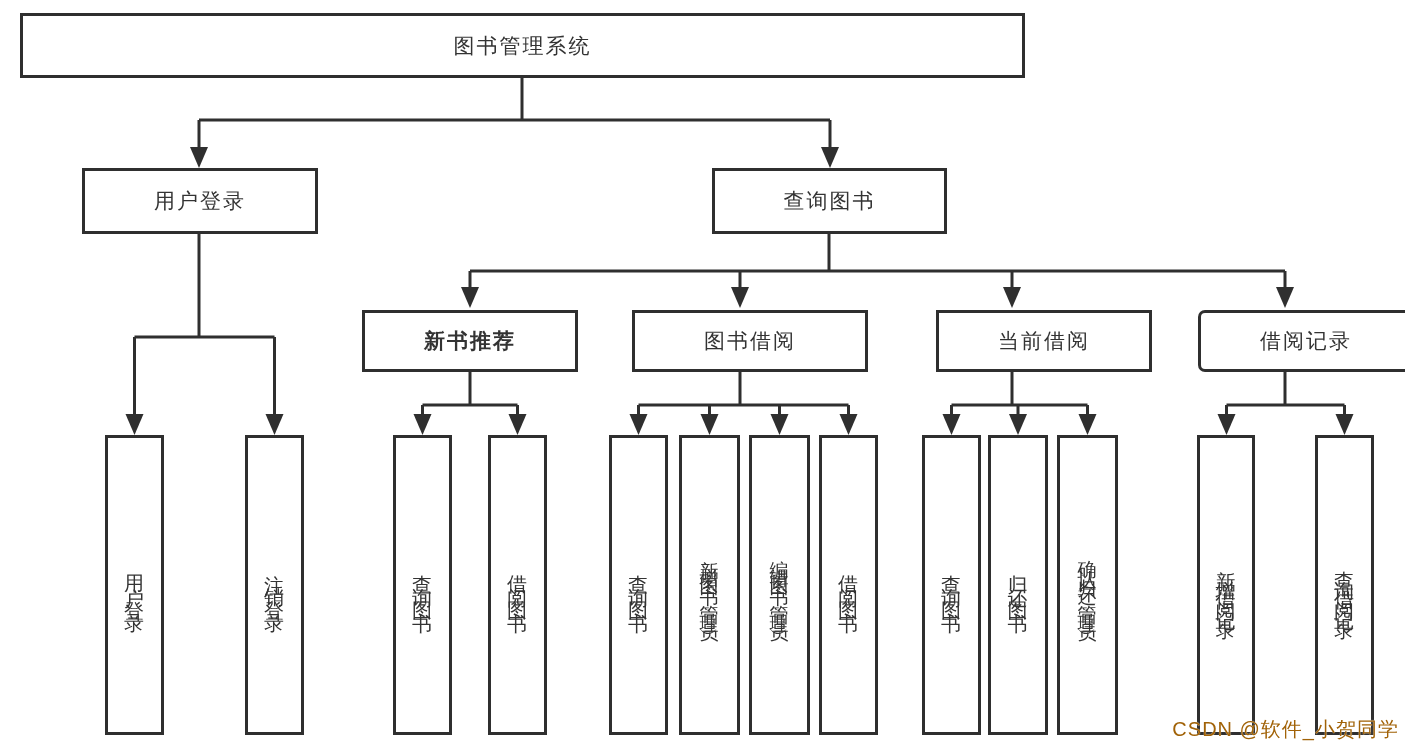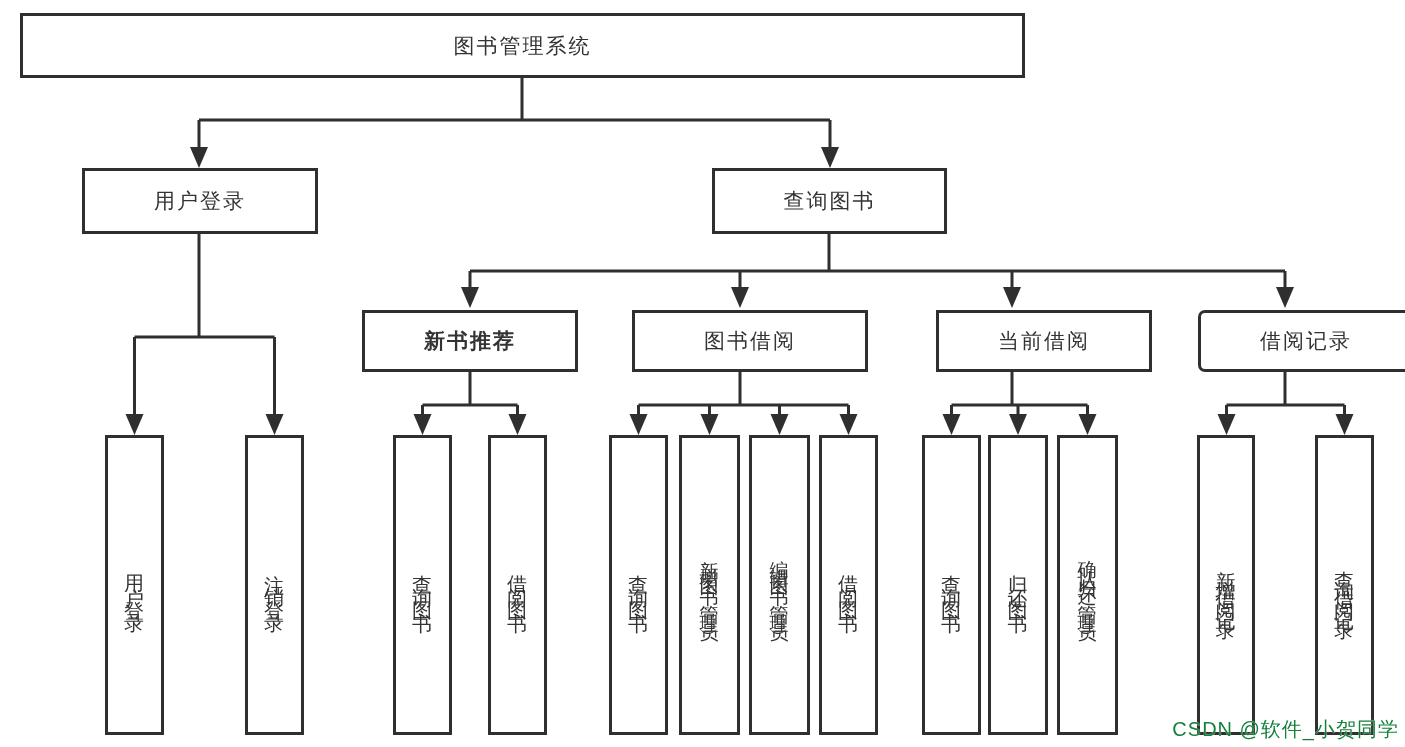--- a/index.html
+++ b/index.html
@@ -57,21 +57,21 @@
   }
   .vbox.l > span {
     font-size: 19px;
     letter-spacing: 9px;
   }
   .watermark {
     position: absolute;
     right: 6px;
     bottom: 4px;
     font-size: 20px;
-    color: #15803d;
+    color: #a16207;
     letter-spacing: 1px;
     white-space: nowrap;
     text-shadow: 0 0 1px #ffffff;
   }
 </style>
 </head>
 <body>
 
 <div class="canvas">
 

